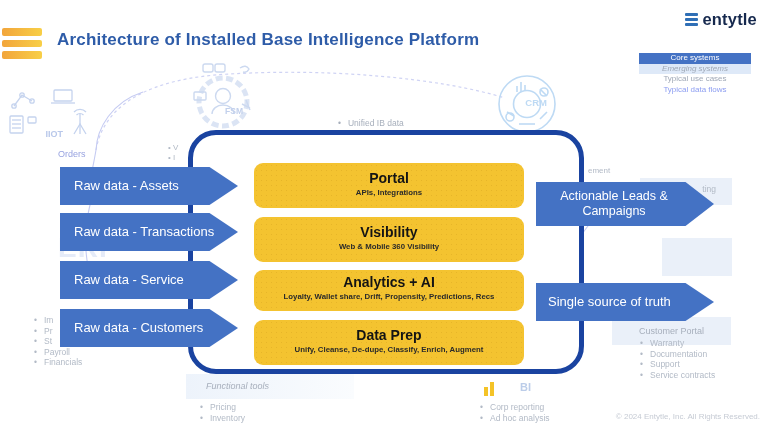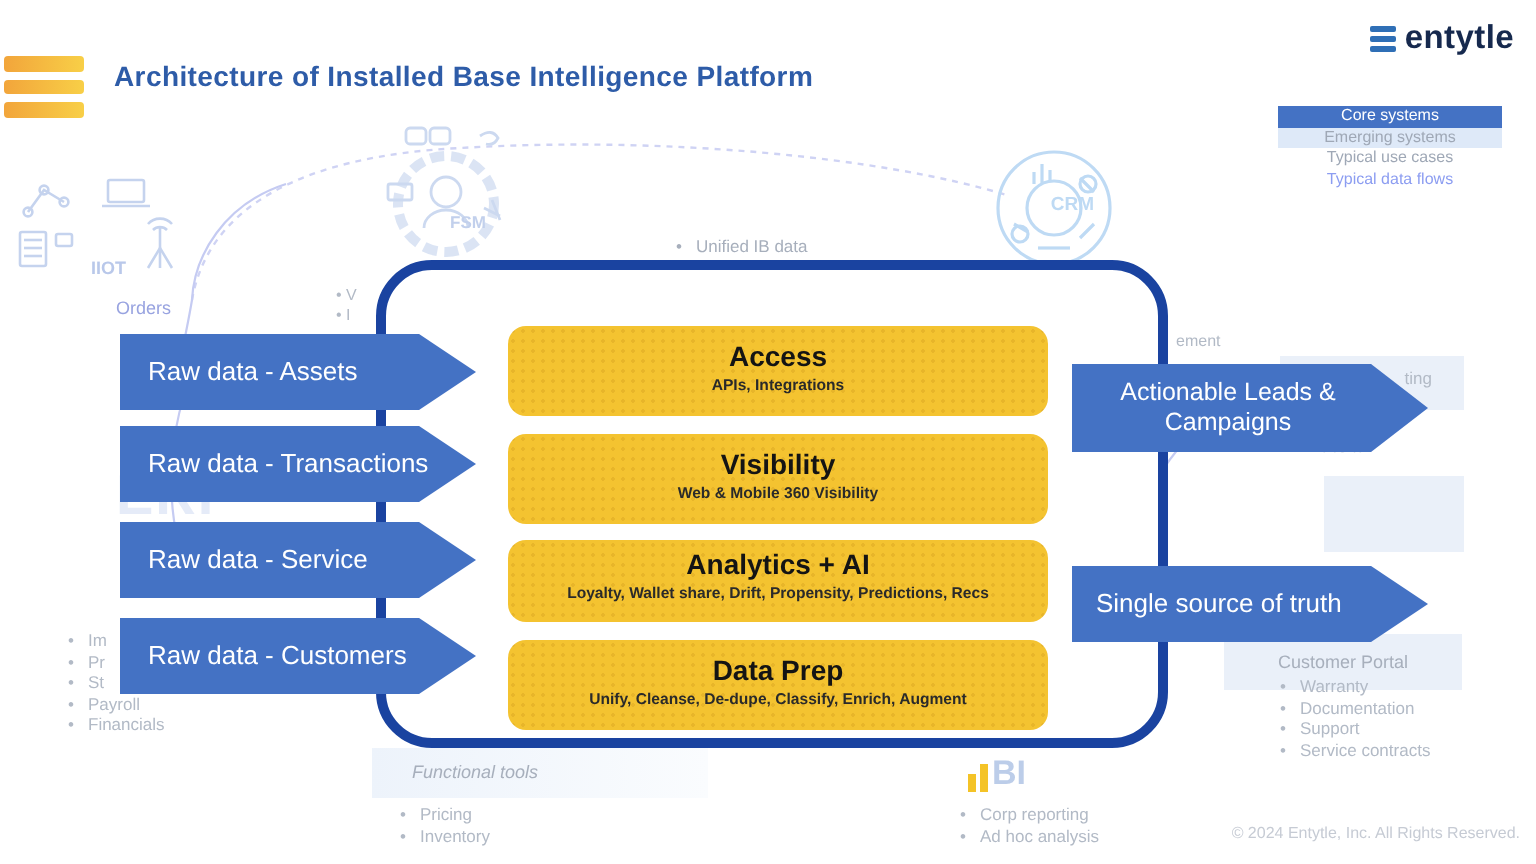--- a/index.html
+++ b/index.html
@@ -9,31 +9,31 @@
   }
   *{margin:0;padding:0;box-sizing:border-box;}
   body{background:#e8e8e8;font-family:"Liberation Sans",sans-serif;}
   .stage{position:relative;width:768px;height:432px;background:#ffffff;overflow:hidden;margin:0 auto;}
   .abs{position:absolute;}
 
   
   .brand-bars{left:2px;top:28px;z-index:5;}
   .brand-bars .bar{width:40px;height:7.5px;border-radius:2px;margin-bottom:4px;
     background:linear-gradient(90deg,#F2A53B,#F8CF47);}
-  .page-title{left:57px;top:30px;z-index:5;font-size:14px;font-weight:bold;color:var(--title-blue);letter-spacing:.2px;}
+  .page-title{left:57px;top:30px;z-index:5;font-size:17px;font-weight:bold;color:var(--title-blue);letter-spacing:.2px;}
   .logo{right:11px;top:10px;z-index:5;display:flex;align-items:center;}
   .logo-icon{display:flex;flex-direction:column;gap:1.5px;margin-right:4px;}
   .logo-icon .lbar{width:13px;height:3.6px;border-radius:1px;background:#2F6FB6;}
   .logo-text{font-size:16.5px;font-weight:bold;color:var(--brand-navy);letter-spacing:.2px;}
 
   
   .legend{left:639px;top:53px;width:112px;z-index:5;font-size:8px;text-align:center;}
   .legend .row{height:10.5px;line-height:10.5px;}
   .legend .core{background:var(--legend-blue);color:#fff;}
-  .legend .emerging{background:#DEE9F8;color:#9FA8B6;}
+  .legend .emerging{background:#DEE9F8;color:#9FA8B6;font-style:italic;}
   .legend .usecases{color:#9FA8B6;}
   .legend .dataflows{color:#8C9DF1;}
   .bullets{list-style:none;}
   .bullets li{position:relative;padding-left:12px;font-size:8.5px;line-height:10.5px;color:#B2BAC6;}
   .bullets li::before{content:"\2022";position:absolute;left:2px;color:#B2BAC6;}
   .erp-watermark{left:58px;top:232px;z-index:1;font-size:28px;font-weight:bold;
     color:rgba(110,145,215,.18);letter-spacing:1px;}
   .orders{left:58px;top:149px;z-index:1;font-size:9px;color:#98A3E0;}
   .unified{left:338px;top:118px;z-index:1;font-size:8.5px;color:#A7AFBC;}
   .unified::before{content:"\2022";margin-right:7px;}
@@ -58,21 +58,21 @@
 
   
   .func-box{left:186px;top:374px;width:168px;height:25px;z-index:1;
     background:linear-gradient(90deg,#EDF3FB,#FAFCFE);font-style:italic;}
   .func-box span{display:block;padding-left:20px;line-height:25px;font-size:9px;color:#A7AFBC;}
   .portal-box{left:612px;top:317px;width:119px;height:28px;text-align:center;line-height:28px;
     font-size:9px;color:#A7AFBC;}
   .bi-logo{left:484px;top:374px;height:22px;z-index:1;display:flex;align-items:flex-end;}
   .bi-bar1{width:4px;height:9px;background:#F4C327;margin-right:2px;}
   .bi-bar2{width:4px;height:14px;background:#F4C327;margin-right:2px;}
-  .bi-text{font-size:17px;font-weight:bold;color:#BCCDE9;line-height:18px;}
+  .bi-text{font-size:11px;font-weight:bold;color:#BCCDE9;line-height:18px;margin-left:24px;}
   .copyright{right:8px;top:412px;z-index:1;font-size:8px;color:#C6CBD4;}
 </style>
 </head>
 <body>
 
 <div class="stage">
 
   <svg class="abs icon-faded" style="left:0;top:0;z-index:0;" width="768" height="432" viewBox="0 0 768 432" fill="none">
     <path d="M 96,150 C 104,104 150,78 230,74 C 330,68 440,78 505,98" stroke="#CFD3F4" stroke-width="1.2" stroke-dasharray="3 3"></path>
     <path d="M 143,92 C 112,102 97,128 96,150 C 92,174 88,182 92,198 C 85,220 84,246 88,266" stroke="#C5CBF2" stroke-width="1.1"></path>
@@ -172,21 +172,21 @@
   <ul class="abs bullets" style="left:638px;top:338px;z-index:1;">
     <li>Warranty</li>
     <li>Documentation</li>
     <li>Support</li>
     <li>Service contracts</li>
   </ul>
 
   <div class="abs platform"></div>
 
   <div class="abs module" style="top:163px;height:45px;">
-    <div class="m-title">Access</div>
+    <div class="m-title">Portal</div>
     <div class="m-sub">APIs, Integrations</div>
   </div>
   <div class="abs module" style="top:217px;height:45px;">
     <div class="m-title">Visibility</div>
     <div class="m-sub">Web &amp; Mobile 360 Visibility</div>
   </div>
   <div class="abs module" style="top:270px;height:41px;">
     <div class="m-title" style="margin-top:5px;">Analytics + AI</div>
     <div class="m-sub">Loyalty, Wallet share, Drift, Propensity, Predictions, Recs</div>
   </div>

